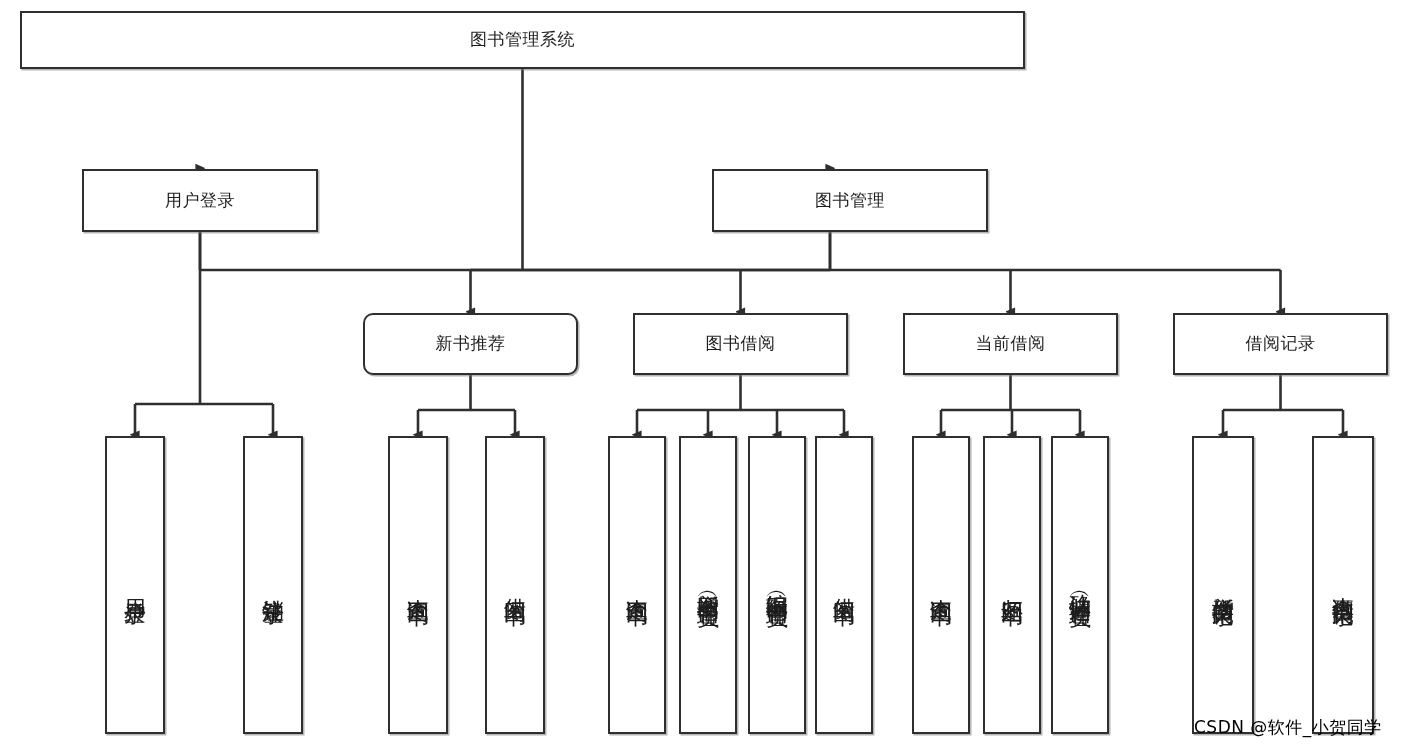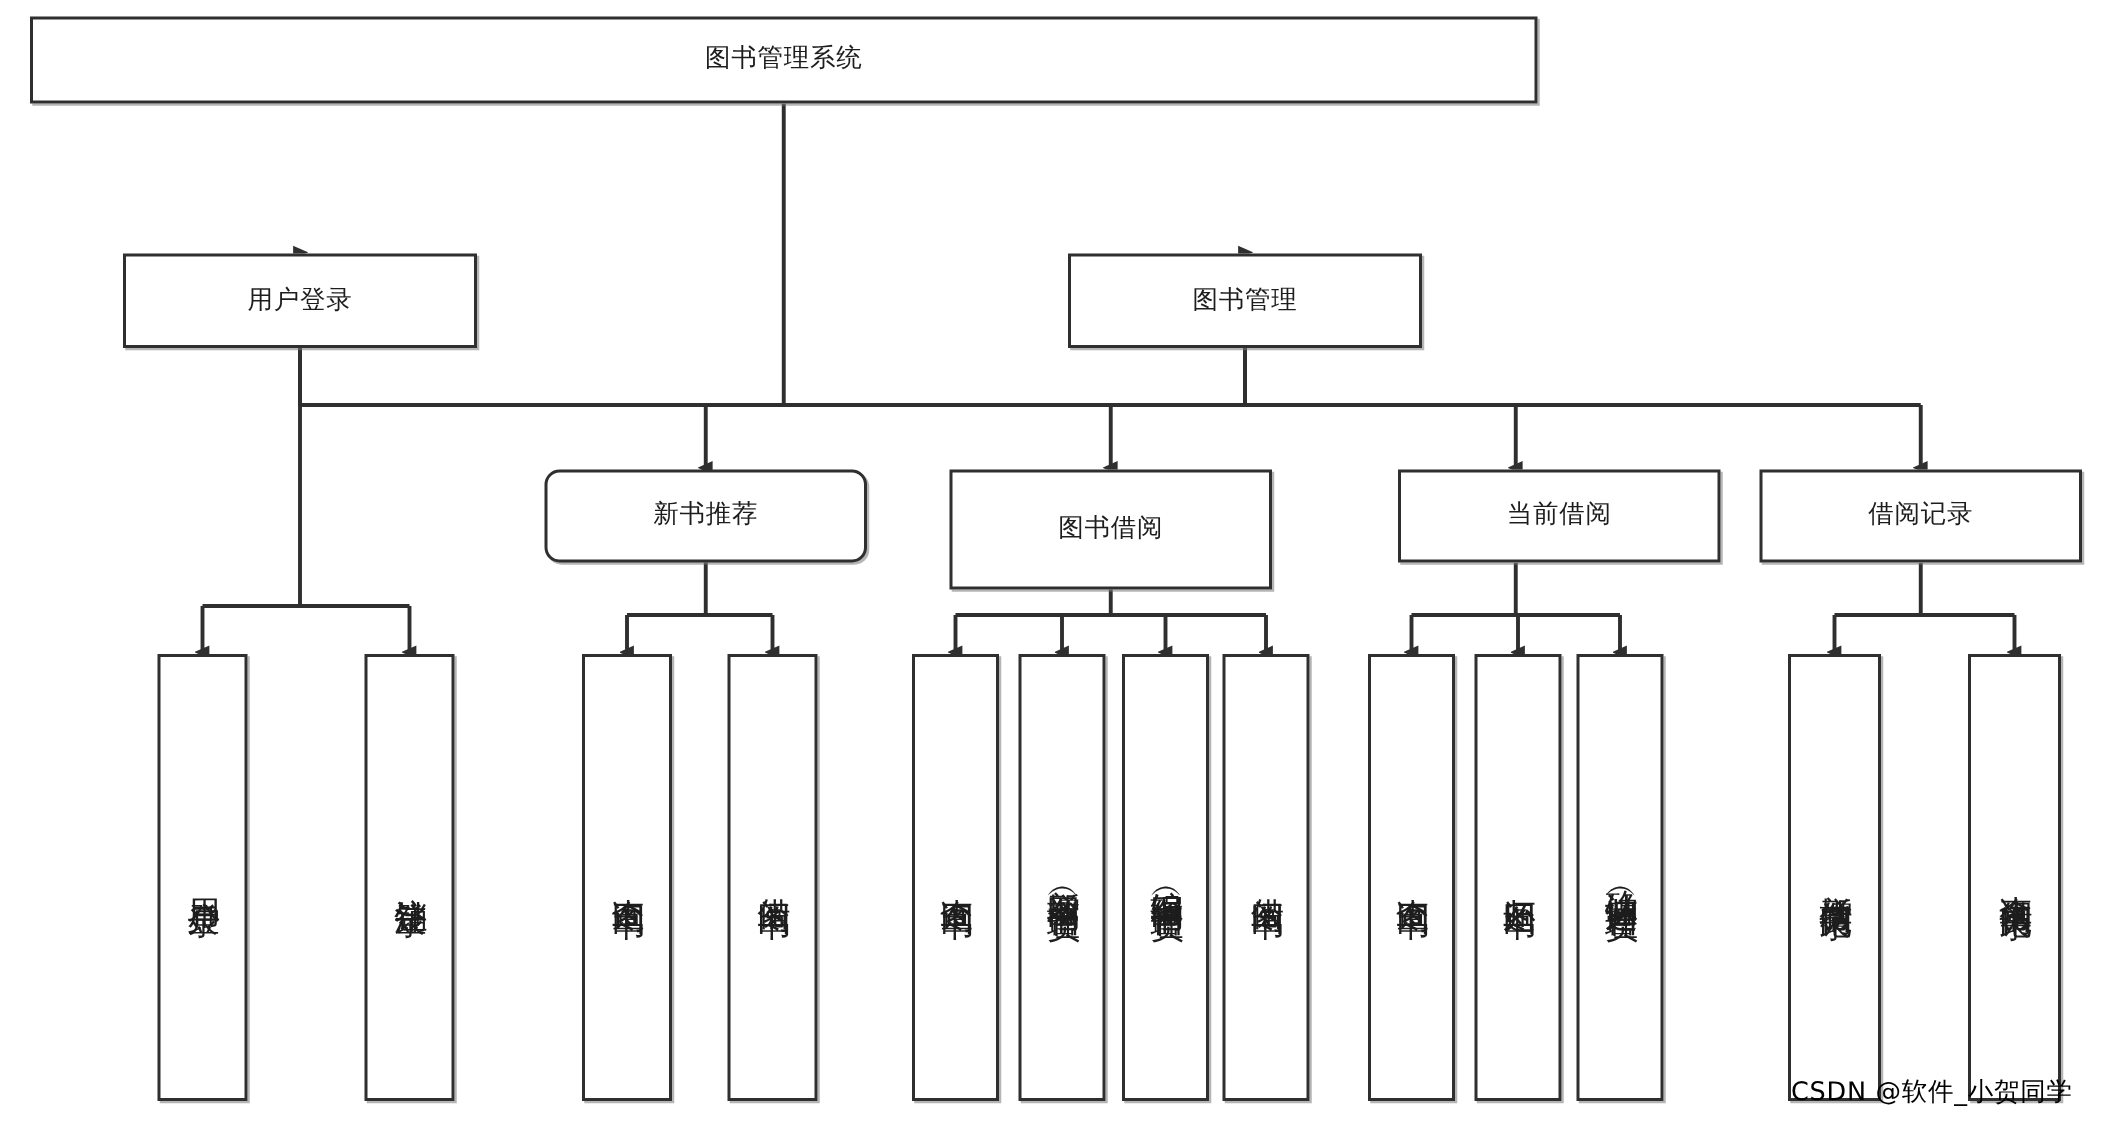--- a/index.html
+++ b/index.html
@@ -99,30 +99,30 @@
       </g>
   </svg>
 
   <div id="nodes-layer">
       <div class="node" style="left: 20px; top: 11px; width: 1005px; height: 58px;">
         <span class="label">图书管理系统</span>
       </div>
       <div class="node" style="left: 82px; top: 169px; width: 236px; height: 63px;">
         <span class="label">用户登录</span>
       </div>
-      <div class="node" style="left: 712px; top: 169px; width: 236px; height: 63px;">
+      <div class="node" style="left: 712px; top: 169px; width: 276px; height: 63px;">
         <span class="label">图书管理</span>
       </div>
       <div class="node" style="left: 363px; top: 313px; width: 215px; height: 62px; border-radius: 10px;">
         <span class="label">新书推荐</span>
       </div>
-      <div class="node" style="left: 633px; top: 313px; width: 215px; height: 80px;">
+      <div class="node" style="left: 633px; top: 313px; width: 215px; height: 62px;">
         <span class="label">图书借阅</span>
       </div>
-      <div class="node" style="left: 932px; top: 313px; width: 215px; height: 62px; text-align: right;">
+      <div class="node" style="left: 903px; top: 313px; width: 215px; height: 62px; text-align: right;">
         <span class="label">当前借阅</span>
       </div>
       <div class="node" style="left: 1173px; top: 313px; width: 215px; height: 62px;">
         <span class="label">借阅记录</span>
       </div>
       <div class="node leaf" style="left: 105px; top: 436px; width: 60px; height: 298px;">
         <span class="label">用户登录</span>
       </div>
       <div class="node leaf" style="left: 243px; top: 436px; width: 60px; height: 298px;">
         <span class="label">注销登录</span>

